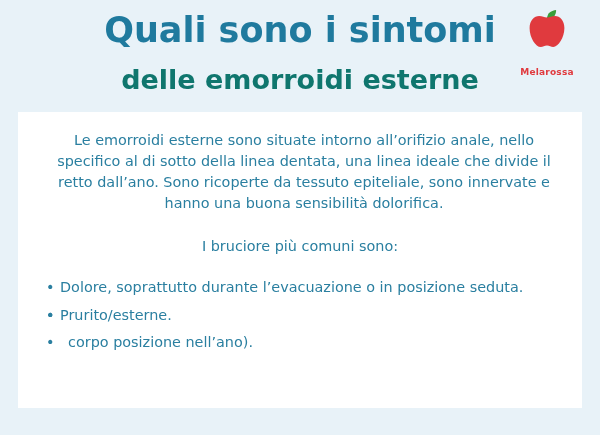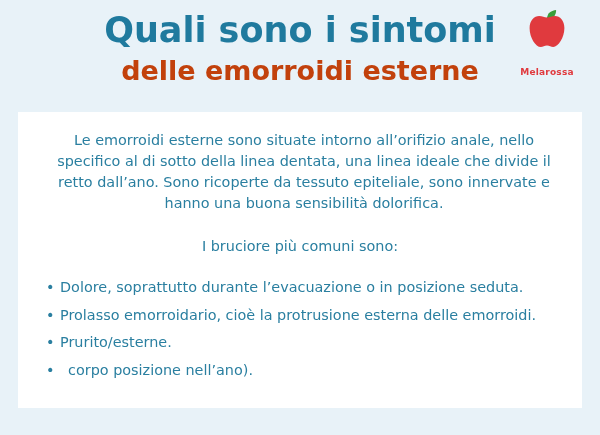--- a/index.html
+++ b/index.html
@@ -32,23 +32,23 @@
     font-weight: bold;
     color: #1f7a9e;
     letter-spacing: 0px;
     line-height: 44px;
     margin: 0;
     padding-left: 0px;
   }
   .title-line2 {
     font-size: 27px;
     font-weight: bold;
-    color: #c2410c;
+    color: #0f766e;
     line-height: 34px;
-    margin: 0;
+    margin: 9px;
     padding-top: 2px;
   }
 
   
   .logo {
     position: absolute;
     top: 6px;
     right: 18px;
     width: 70px;
     text-align: center;
@@ -139,21 +139,20 @@
   <div class="card">
     <div class="intro">Le emorroidi esterne sono situate intorno all’orifizio anale, nello specifico al di sotto della linea dentata, una linea ideale che divide il retto dall’ano. Sono ricoperte da tessuto epiteliale, sono innervate e hanno una buona sensibilità dolorifica.</div>
     <div class="lead">I bruciore più comuni sono:</div>
     <ul class="symptom-list">
       <li>
         <span class="dot">•</span>
         <span>Dolore, soprattutto durante l’evacuazione o in posizione seduta.</span>
       </li>
       <li>
         <span class="dot">•</span>
-        <span>Prolasso emorroidario, cioè la protrusione esterna delle emorroidi.</span>
       </li>
       <li>
         <span class="dot">•</span>
         <span>Prurito/esterne.</span>
       </li>
       <li>
         <span class="dot">•</span>
         <span class="cont">corpo posizione nell’ano).</span>
       </li>
     </ul>

